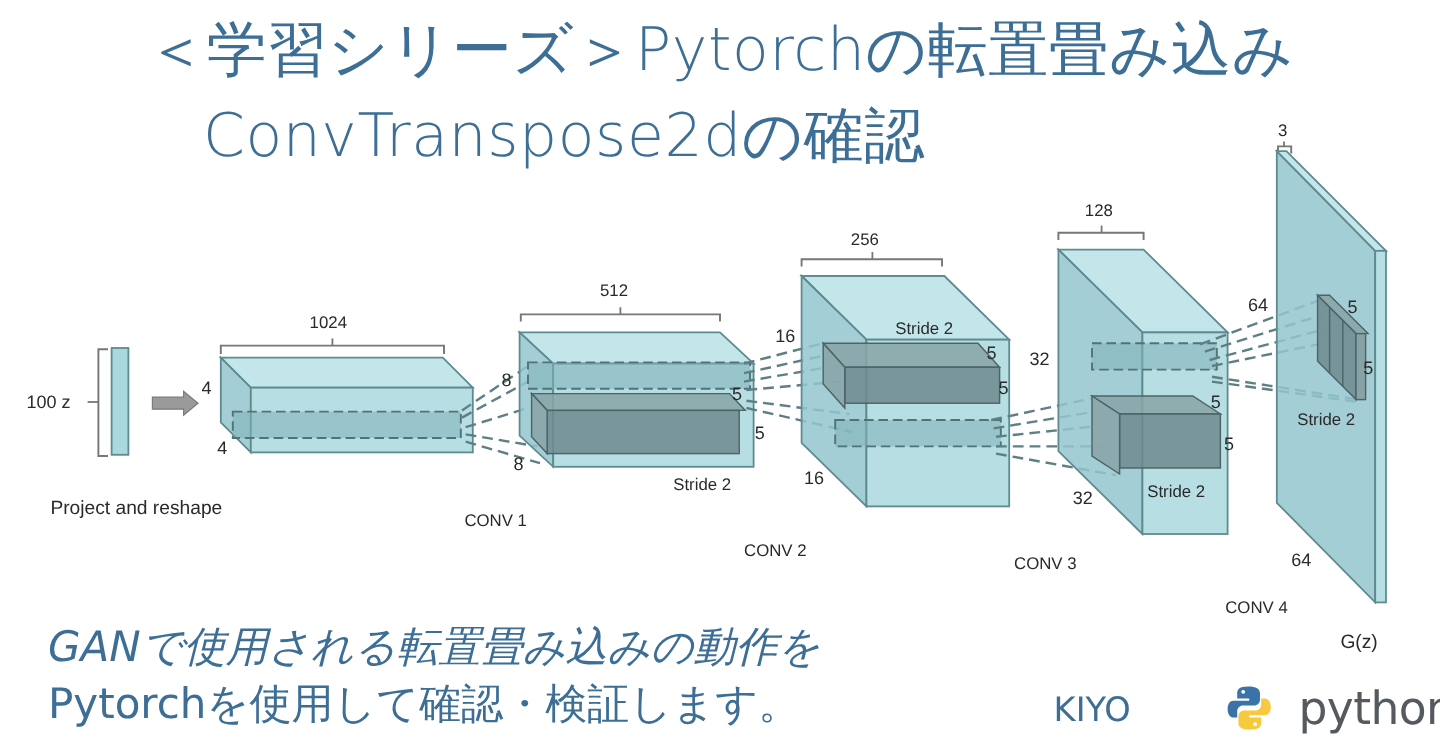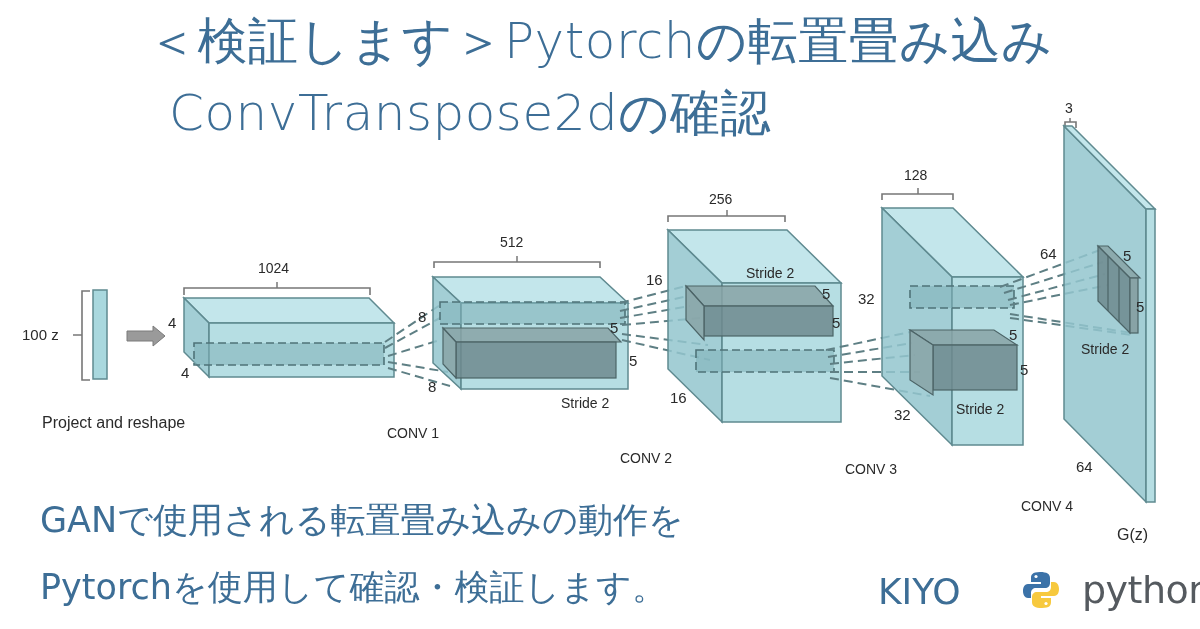--- a/index.html
+++ b/index.html
@@ -3,33 +3,33 @@
 <meta charset="utf-8">
 <style>
   html, body { margin: 0; padding: 0; background: #ffffff; }
   body { width: 1200px; height: 629px; position: relative; overflow: hidden;
          font-family: "DejaVu Sans", "Liberation Sans", sans-serif; }
   .title { position: absolute; left: 0; width: 1200px; text-align: center;
            color: #3d6e96; font-weight: 300; letter-spacing: 0.5px; }
   .title.l1 { top: 8px; font-size: 50px; line-height: 66px; }
   .title.l2 { top: 80px; left: -130px; font-size: 50px; line-height: 66px; }
   .subtitle { position: absolute; left: 40px; color: #3d6e96; font-size: 35px; line-height: 44px; }
-  .subtitle.s1 { top: 498px; }
+  .subtitle.s1 { top: 518px; font-style: italic; }
   .subtitle.s2 { top: 565px; text-align: right; }
-  .author { position: absolute; left: 878px; top: 570px; color: #3d6e96; font-size: 36px; line-height: 44px; }
+  .author { position: absolute; left: 878px; top: 570px; color: #3d6e96; font-size: 28px; line-height: 44px; }
   .pylogo { position: absolute; left: 1022px; top: 568px; display: flex; align-items: center; }
   .pylogo .word { color: #555a5f; font-size: 38px; line-height: 44px; margin-left: 22px; letter-spacing: -0.5px; }
   .pylogo .tm { color: #888; font-size: 8px; align-self: flex-start; margin-top: 8px; }
   svg.diagram { position: absolute; left: 0; top: 0; }
   svg text { font-family: "Liberation Sans", sans-serif; fill: #2a2a2a; }
 </style>
 </head>
 <body>
 
-<div class="title l1">＜検証します＞Pytorchの転置畳み込み</div>
+<div class="title l1">＜学習シリーズ＞Pytorchの転置畳み込み</div>
 <div class="title l2">ConvTranspose2dの確認</div>
 
 <svg class="diagram" width="1200" height="629" viewBox="0 0 1200 629" xmlns="http://www.w3.org/2000/svg">
   <defs>
     <style>
       .face { fill: #a9d8de; stroke: #5f8a90; stroke-width: 1.5; fill-opacity: 0.85; }
       .top  { fill: #b9e2e7; stroke: #5f8a90; stroke-width: 1.5; fill-opacity: 0.85; }
       .side { fill: #93c6ce; stroke: #5f8a90; stroke-width: 1.5; fill-opacity: 0.85; }
       .kern { fill: #6e8a8e; stroke: #4c6467; stroke-width: 1.2; fill-opacity: 0.85; }
       .kernl{ fill: #88a3a6; stroke: #4c6467; stroke-width: 1.2; fill-opacity: 0.85; }

